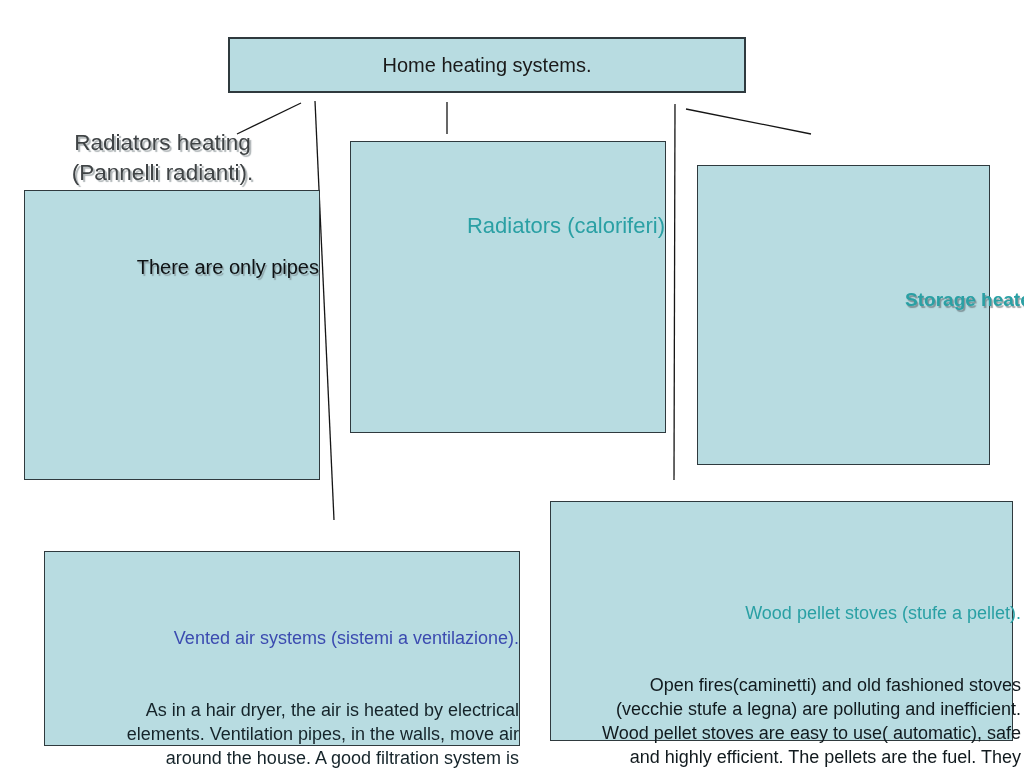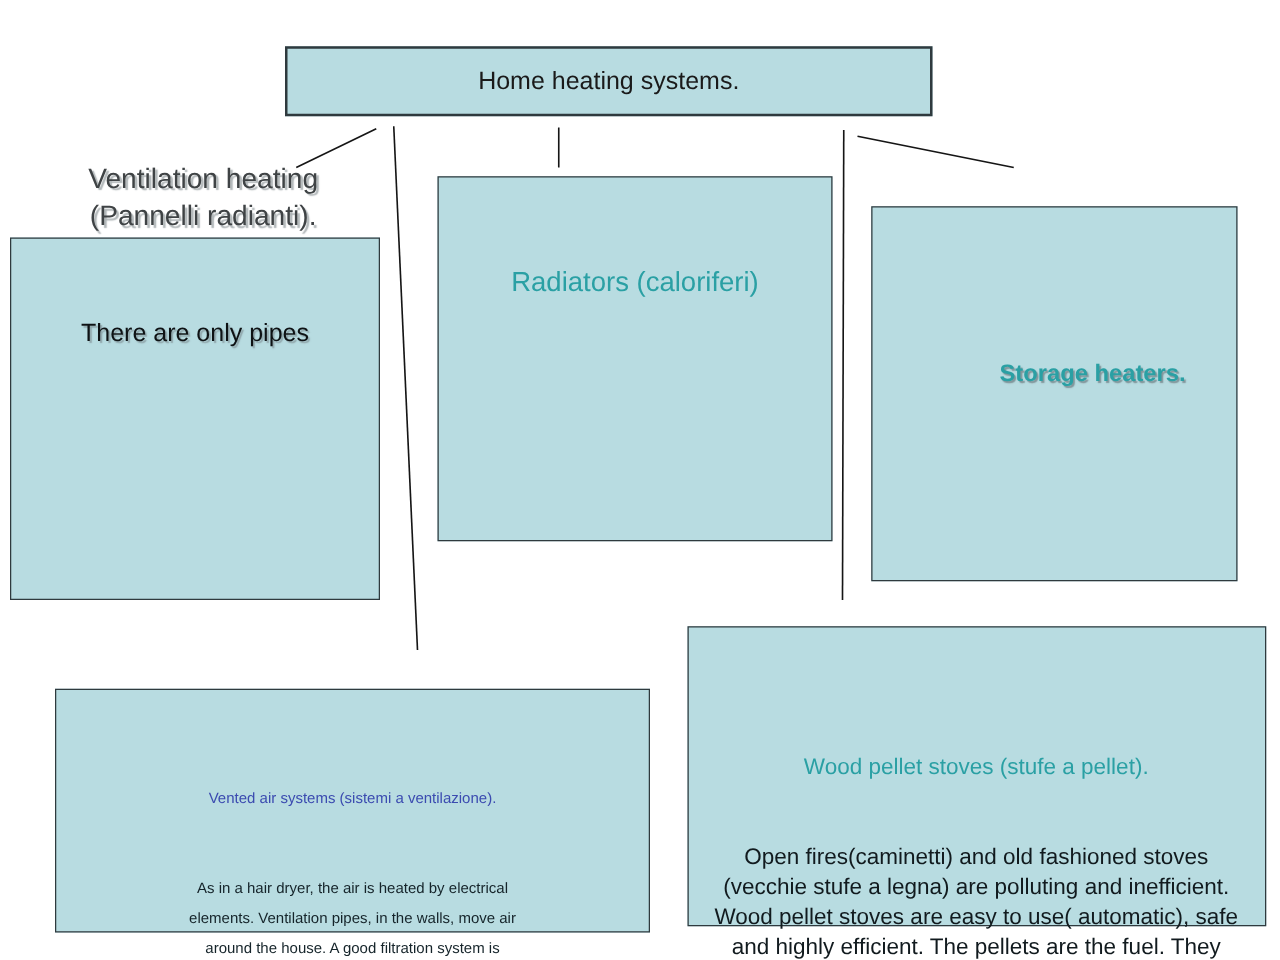--- a/index.html
+++ b/index.html
@@ -18,41 +18,41 @@
     left: 0; top: 0;
     width: 1024px; height: 768px;
     z-index: 1;
   }
   .connectors line { stroke: var(--line_color, #151515); stroke-width: 1.3; }
   .box {
     position: absolute;
     background: var(--box_fill, #b8dce1);
     border: 1.6px solid var(--box_border, #2f3a3e);
     z-index: 2;
-    text-align: center;
+    text-align: right;
     white-space: pre;
   }
   .title-box {
     left: 228px; top: 37px; width: 518px; height: 56px;
     border-width: 2px;
     display: flex; align-items: center; justify-content: center;
     font-size: 20px; color: #1a1a1a;
   }
   .floating-heading {
     position: absolute;
     left: 20px; top: 128px; width: 285px;
     z-index: 3;
     text-align: center;
     white-space: pre;
     font-size: 22.5px; line-height: 30px;
     color: #3f4345;
     text-shadow: 2px 2px 1px #aeb4b6;
   }
   .underfloor-box {
-    left: 8px; top: 190px; width: 296px; height: 290px;
+    left: 24px; top: 190px; width: 296px; height: 290px;
     padding-top: 6px;
     font-size: 20px; line-height: 28px;
     color: #0e1214;
     text-shadow: 1.5px 1.5px 1px rgba(110,120,125,0.55);
   }
   .uf-intro { margin-bottom: 10px; }
   .radiators-box {
     left: 350px; top: 141px; width: 316px; height: 292px;
     padding-top: 8px;
     font-size: 22px; line-height: 30.5px;
@@ -72,21 +72,21 @@
     color: var(--teal, #2aa0a4);
     text-shadow: 1.5px 1.5px 1px rgba(90,100,105,0.6);
   }
   .storage-body {
     color: #000000;
     text-shadow: 1.5px 1.5px 1px rgba(110,120,125,0.6);
   }
   .vented-box {
     left: 44px; top: 551px; width: 476px; height: 195px;
     padding-top: 26px;
-    font-size: 12px; line-height: 24px;
+    font-size: 18px; line-height: 24px;
     color: #15242a;
   }
   .pellet-box {
     left: 550px; top: 501px; width: 463px; height: 240px;
     padding-top: 3px;
     font-size: 18px; line-height: 24px;
     color: #111a1e;
   }
   .pellet-inner { width: 480px; margin-left: -10px; }
 </style>
@@ -100,21 +100,21 @@
     <line x1="315" y1="101" x2="334" y2="520"></line>
     <line x1="447" y1="102" x2="447" y2="134"></line>
     <line x1="675" y1="104" x2="674" y2="480"></line>
     <line x1="686" y1="109" x2="811" y2="134"></line>
   </svg>
 
   <div class="box title-box">
     <span>Home heating systems.</span>
   </div>
 
-  <div class="floating-heading">Ventilation heating
+  <div class="floating-heading">Radiators heating
 (Pannelli radianti).</div>
 
   <div class="box underfloor-box">
     <div class="uf-intro">There are only pipes</div>
   </div>
 
   <div class="box radiators-box">
     <div class="heading teal">Radiators (caloriferi)</div>
   </div>
 

